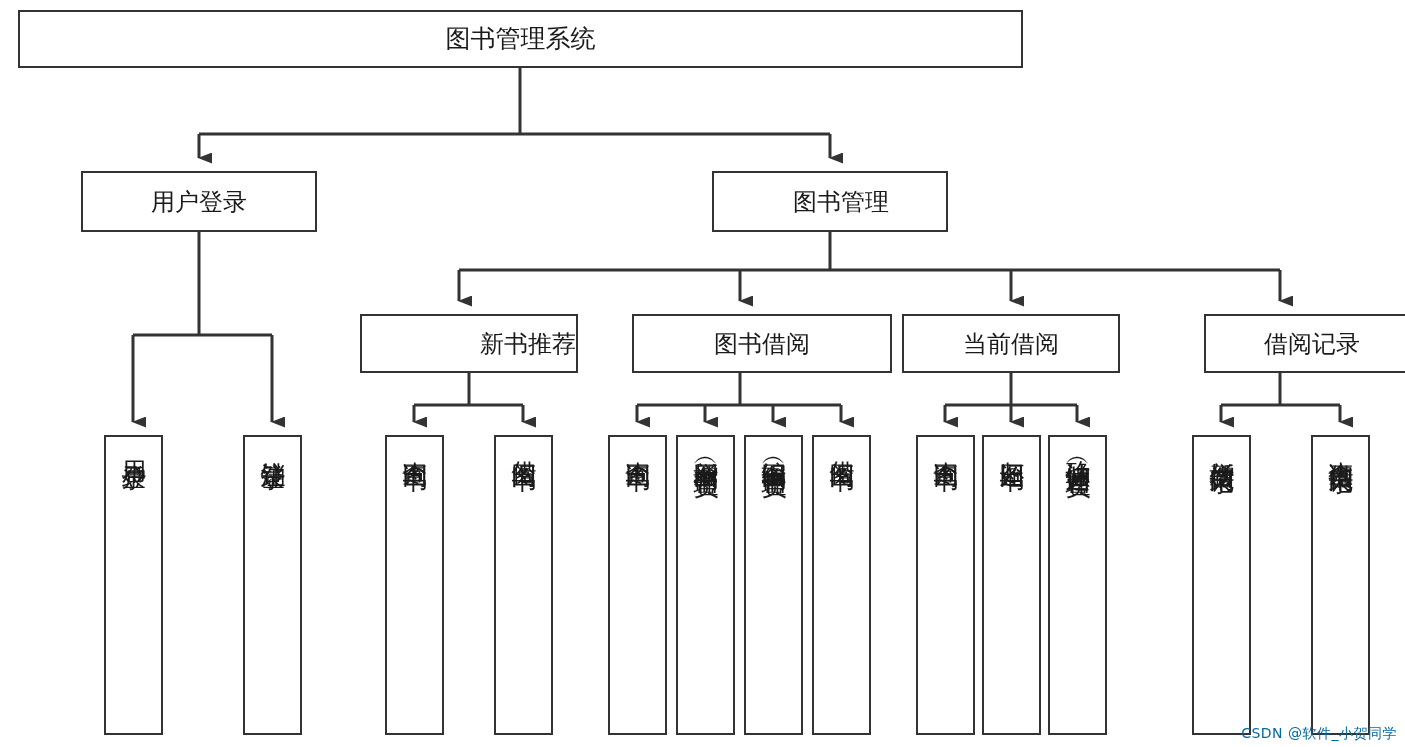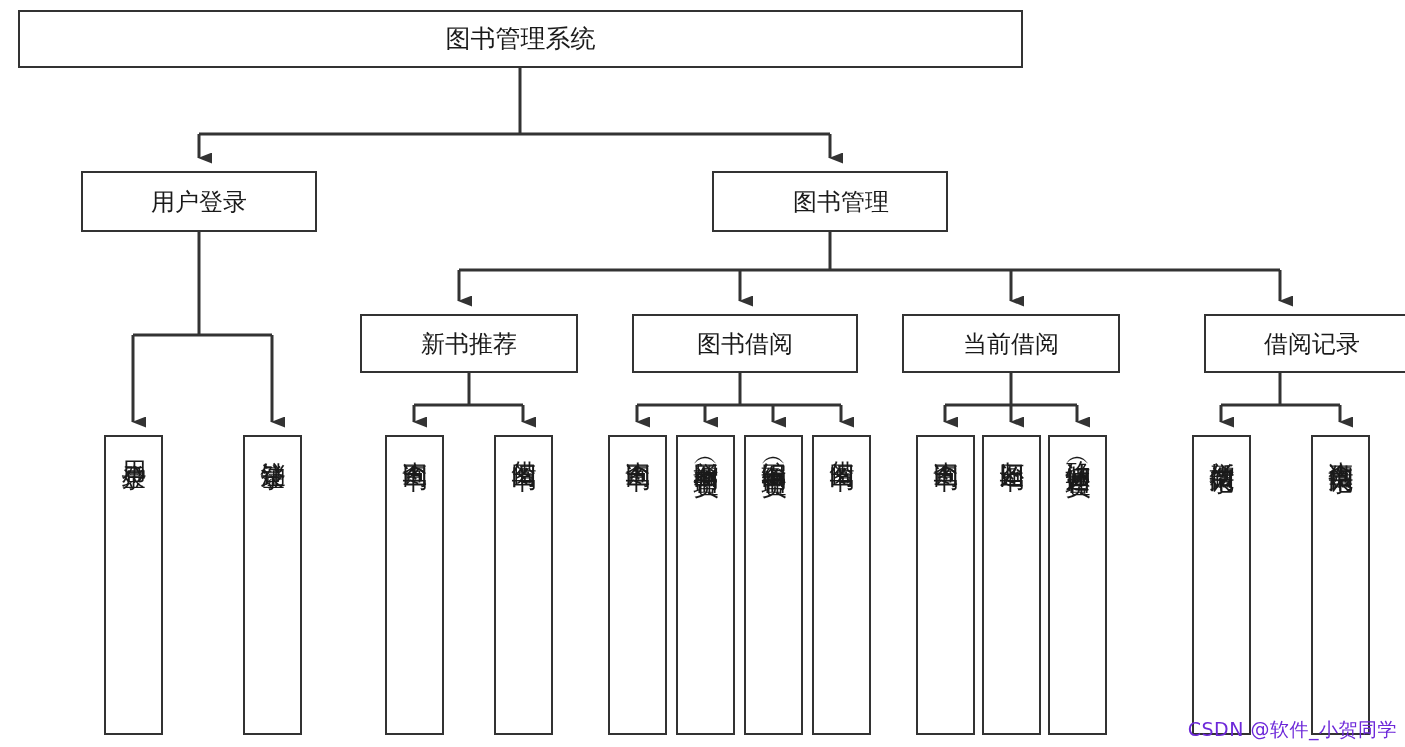--- a/index.html
+++ b/index.html
@@ -59,22 +59,22 @@
     text-orientation: upright;
     font-size: 25px;
     line-height: 1.12;
     letter-spacing: 2px;
     white-space: nowrap;
   }
   .watermark {
     position: absolute;
     right: 8px;
     bottom: 4px;
-    font-size: 19px;
-    color: #6d28d9;
+    font-size: 14px;
+    color: #0369a1;
     letter-spacing: 0.5px;
     white-space: nowrap;
   }
 </style>
 </head>
 <body>
 
 <div id="canvas">
 
   <svg class="wires" viewBox="0 0 1405 747">
@@ -134,24 +134,24 @@
     <span class="label">图书管理系统</span>
   </div>
 
   <div class="node hbox" style="left:81px; top:171px; width:236px; height:61px;">
     <span class="label">用户登录</span>
   </div>
   <div class="node hbox" style="left:712px; top:171px; width:236px; height:61px;padding-left:22px;">
     <span class="label">图书管理</span>
   </div>
 
-  <div class="node hbox" style="left:360px; top:314px; width:218px; height:59px;">
+  <div class="node hbox" style="left:360px; top:314px; width:218px; height:59px;justify-content:flex-end;">
     <span class="label">新书推荐</span>
   </div>
-  <div class="node hbox" style="left:632px; top:314px; width:226px; height:59px;">
+  <div class="node hbox" style="left:632px; top:314px; width:260px; height:59px;">
     <span class="label">图书借阅</span>
   </div>
   <div class="node hbox" style="left:902px; top:314px; width:218px; height:59px;align-items:center;">
     <span class="label">当前借阅</span>
   </div>
   <div class="node hbox" style="left:1172px; top:314px; width:216px; height:59px;margin-left:32px;">
     <span class="label">借阅记录</span>
   </div>
 
   <div class="node leaf" style="left:104px; top:435px; width:59px; height:300px;">

